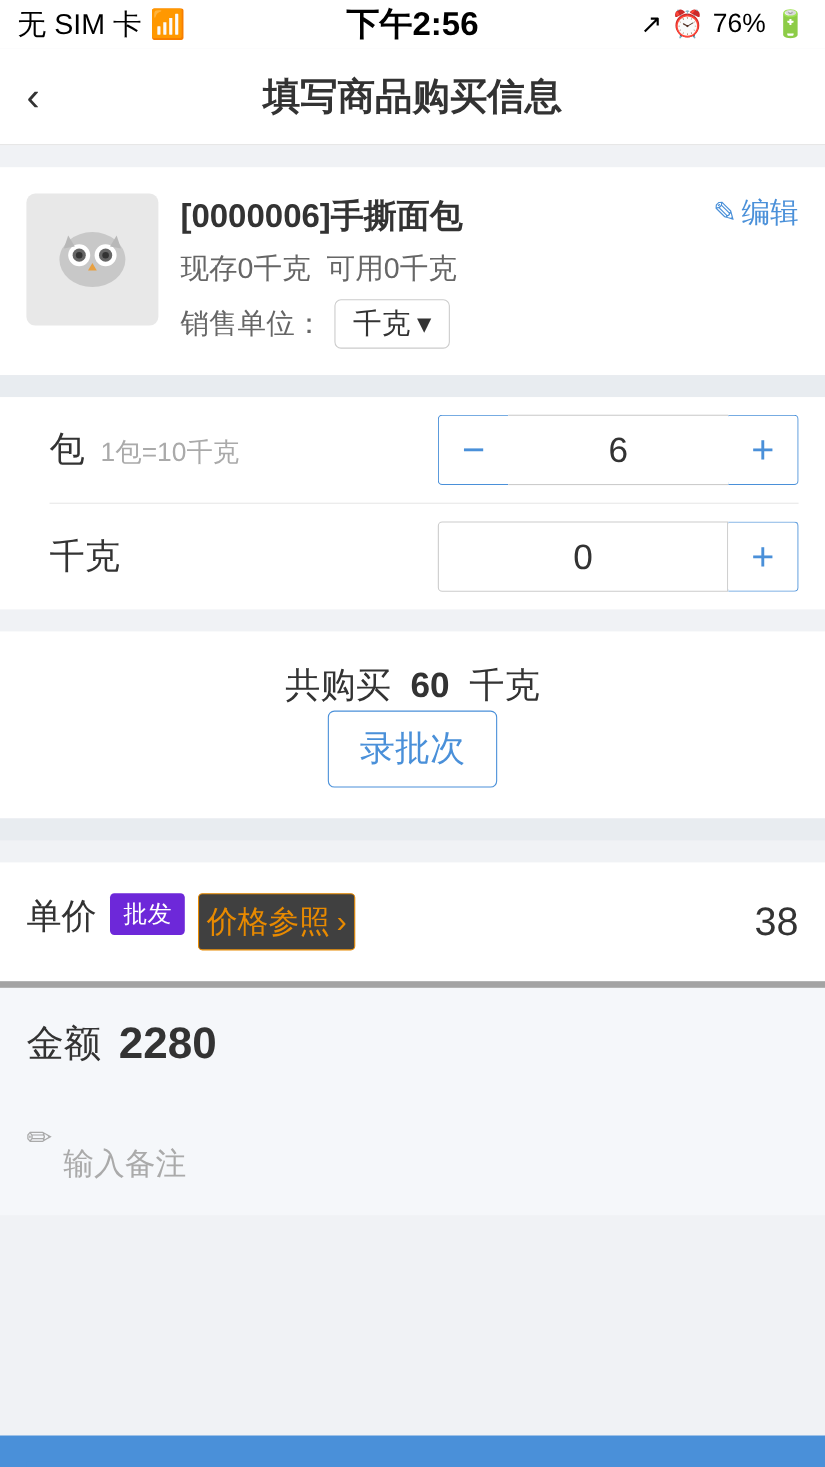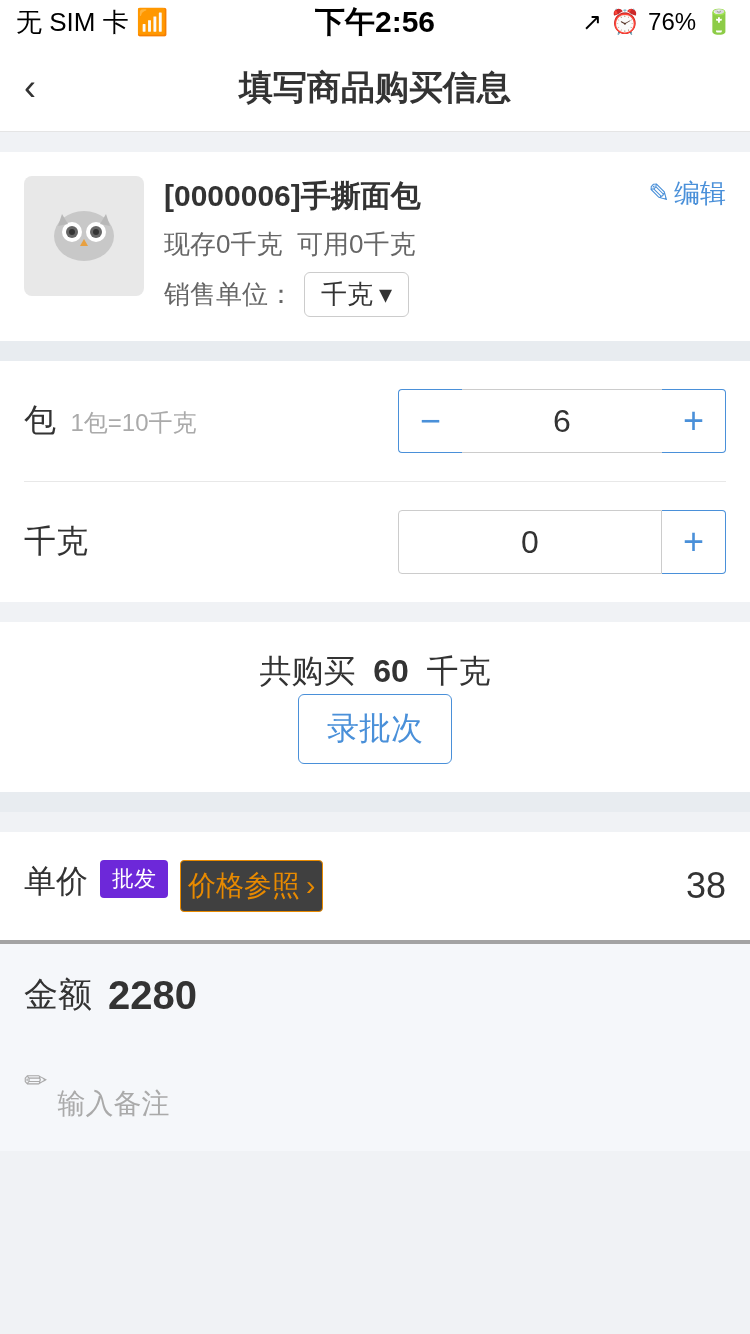--- a/index.html
+++ b/index.html
@@ -144,22 +144,23 @@
 
     
     .quantity-section {
       background: #fff;
       padding: 0 24px;
     }
     .quantity-row {
       display: flex;
       align-items: center;
       justify-content: space-between;
-      padding: 28px 0;
+      padding: 16px 0;
       border-bottom: 1px solid #e8e8e8;
+      margin-left: 21px;
     }
     .quantity-row:last-child {
       border-bottom: none;
     }
     .quantity-label {
       font-size: 32px;
       color: #333;
     }
     .quantity-hint {
       font-size: 24px;
@@ -283,21 +284,21 @@
       font-size: 36px;
       color: #333;
       font-weight: 500;
     }
 
     
     .amount-section {
       background: #f5f7fa;
       padding: 28px 24px;
       margin-top: 0;
-      border-top: 4px solid #a3a3a3;
+      border-top: 6px solid #a3a3a3;
     }
     .amount-row {
       display: flex;
       align-items: center;
       gap: 16px;
       margin-bottom: 20px;
     }
     .amount-label {
       font-size: 34px;
       color: #333;

